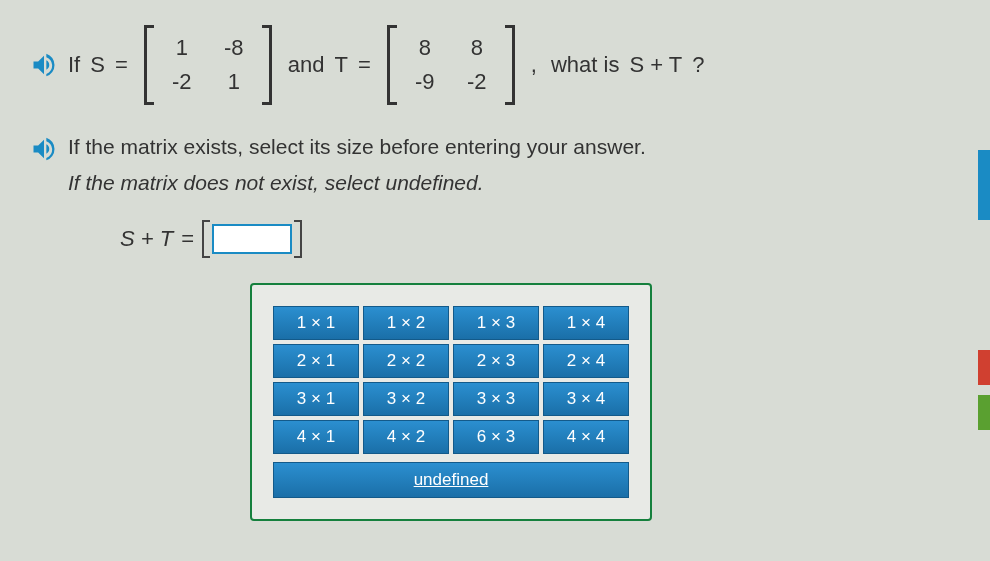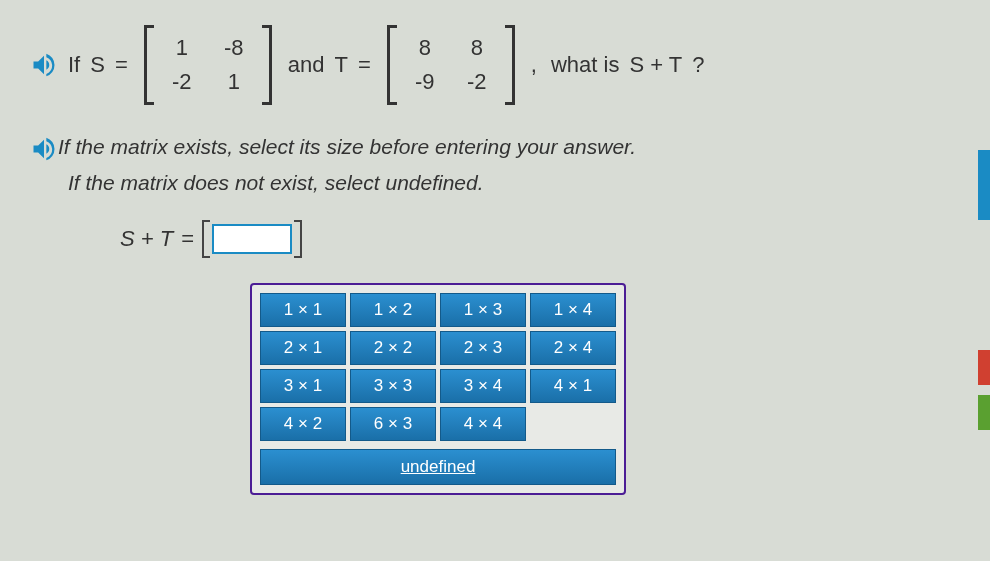--- a/index.html
+++ b/index.html
@@ -45,22 +45,22 @@
       grid-template-columns: repeat(2, auto);
       gap: 8px 24px;
       padding: 10px 14px;
       font-size: 22px;
       font-style: normal;
     }
     .mgrid span { text-align: center; min-width: 28px; }
     .instruction-row {
       display: flex;
       align-items: flex-start;
+      gap: 10px;
       font-size: 21px;
-      font-style: italic;
       margin-bottom: 8px;
     }
     .instruction-cont {
       font-size: 21px;
       font-style: italic;
       margin-left: 38px;
       margin-bottom: 25px;
     }
     .answer-row {
       margin-left: 90px;
@@ -85,23 +85,23 @@
     .answer-input {
       width: 80px;
       height: 30px;
       border: 2px solid #1a8bc4;
       background: #fff;
       align-self: center;
       margin: 0 2px;
     }
     .size-picker {
       margin-left: 220px;
-      border: 2px solid #4c1d95;
+      border: 2px solid #15803d;
       background: #e8eae6;
-      padding: 8px;
+      padding: 21px;
       display: inline-block;
       border-radius: 4px;
     }
     .size-grid {
       display: grid;
       grid-template-columns: repeat(4, 86px);
       gap: 4px;
     }
     .size-btn {
       background: linear-gradient(#2b8fd0, #1a6fa8);
@@ -206,20 +206,21 @@
   <div class="size-grid">
     <button class="size-btn">1 × 1</button>
     <button class="size-btn">1 × 2</button>
     <button class="size-btn">1 × 3</button>
     <button class="size-btn">1 × 4</button>
     <button class="size-btn">2 × 1</button>
     <button class="size-btn">2 × 2</button>
     <button class="size-btn">2 × 3</button>
     <button class="size-btn">2 × 4</button>
     <button class="size-btn">3 × 1</button>
+    <button class="size-btn">3 × 2</button>
     <button class="size-btn">3 × 3</button>
     <button class="size-btn">3 × 4</button>
     <button class="size-btn">4 × 1</button>
     <button class="size-btn">4 × 2</button>
     <button class="size-btn">6 × 3</button>
     <button class="size-btn">4 × 4</button>
     <button class="undef-btn">undefined</button>
   </div>
 </div>
 

